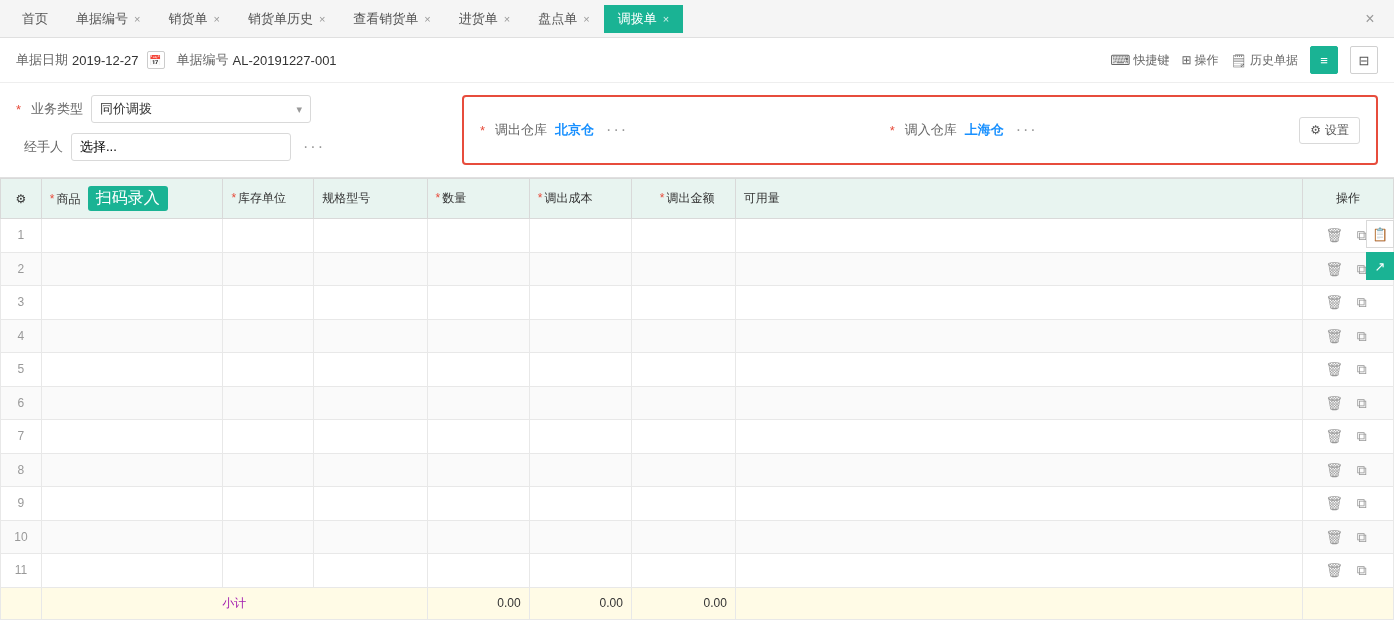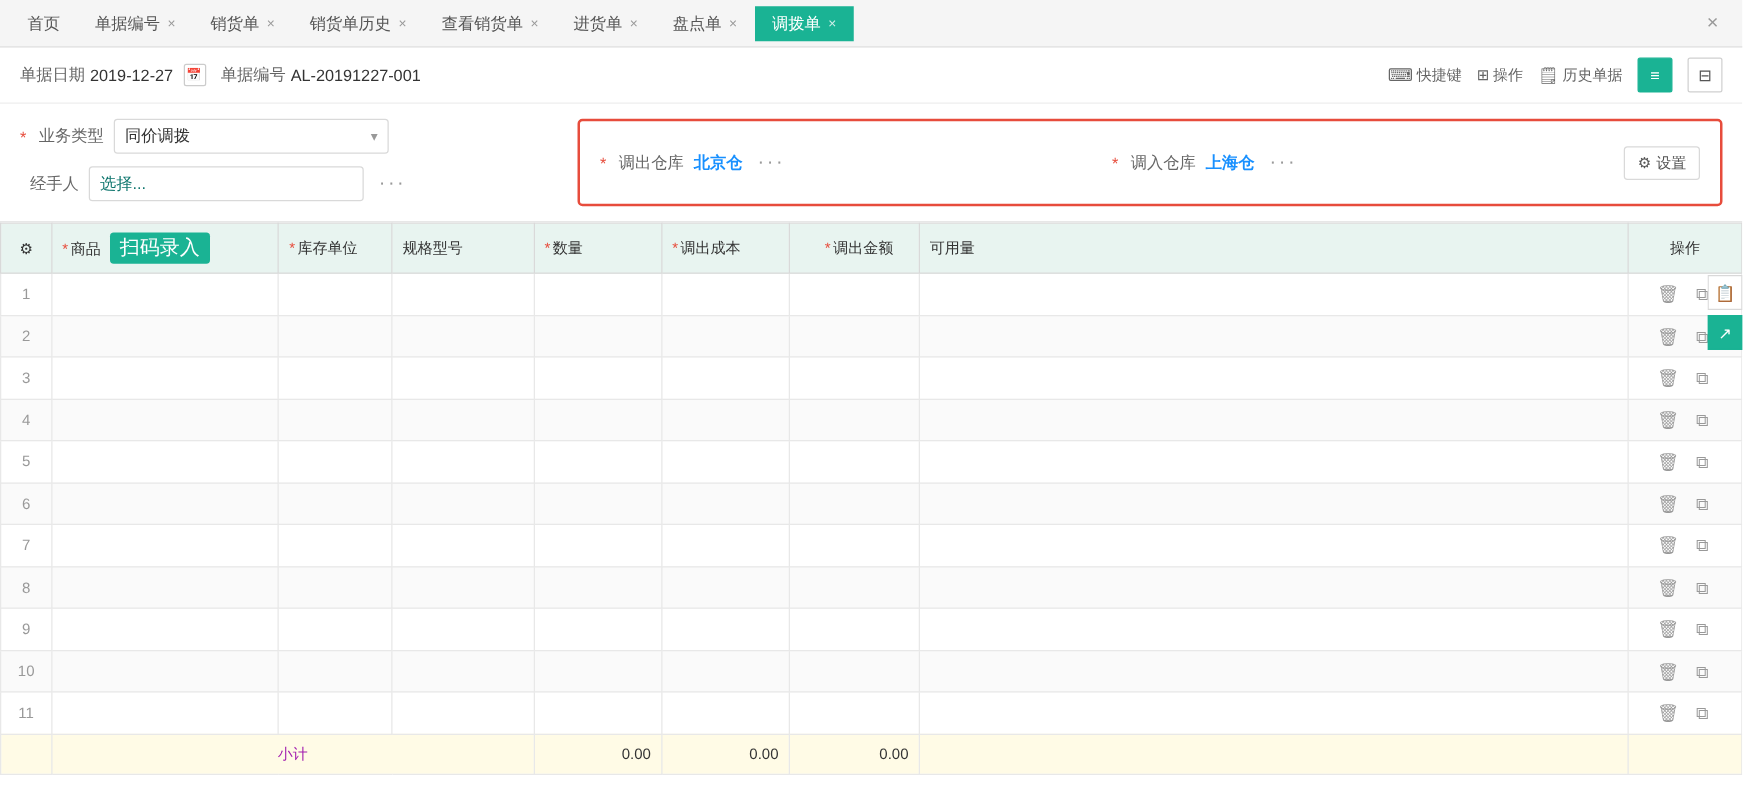--- a/index.html
+++ b/index.html
@@ -352,21 +352,21 @@
         <span class="required-star">*</span>
         <span class="form-label">业务类型</span>
         <div class="form-field" style="min-width:220px;">
           <span class="field-value">同价调拨</span>
           <span class="dropdown-arrow">▾</span>
         </div>
       </div>
       <div class="form-row">
         <span class="form-label" style="margin-left:8px;">经手人</span>
         <div class="form-field" style="min-width:220px;">
-          <span class="field-value" style="color:#0f766e;">选择...</span>
+          <span class="field-value" style="color:#000000;">选择...</span>
         </div>
         <span class="ellipsis-btn">···</span>
       </div>
     </div>
 
     <div class="warehouse-section">
       <div class="warehouse-item">
         <span class="required-star">*</span>
         <span class="warehouse-label">调出仓库</span>
         <span class="warehouse-value">北京仓</span>

